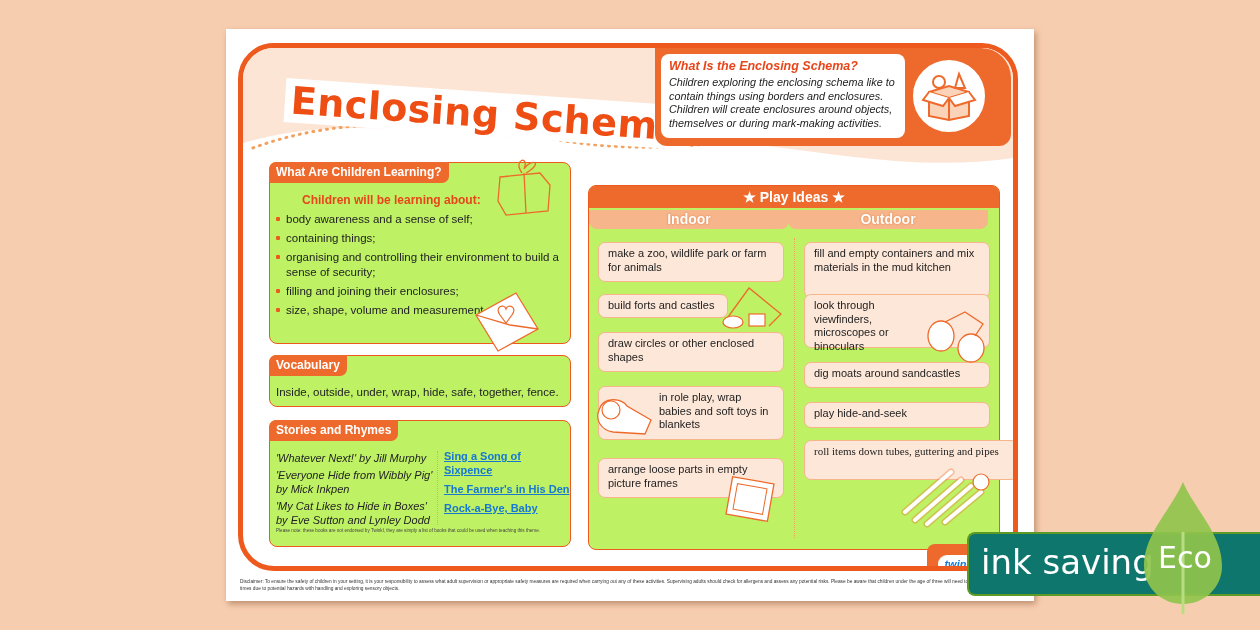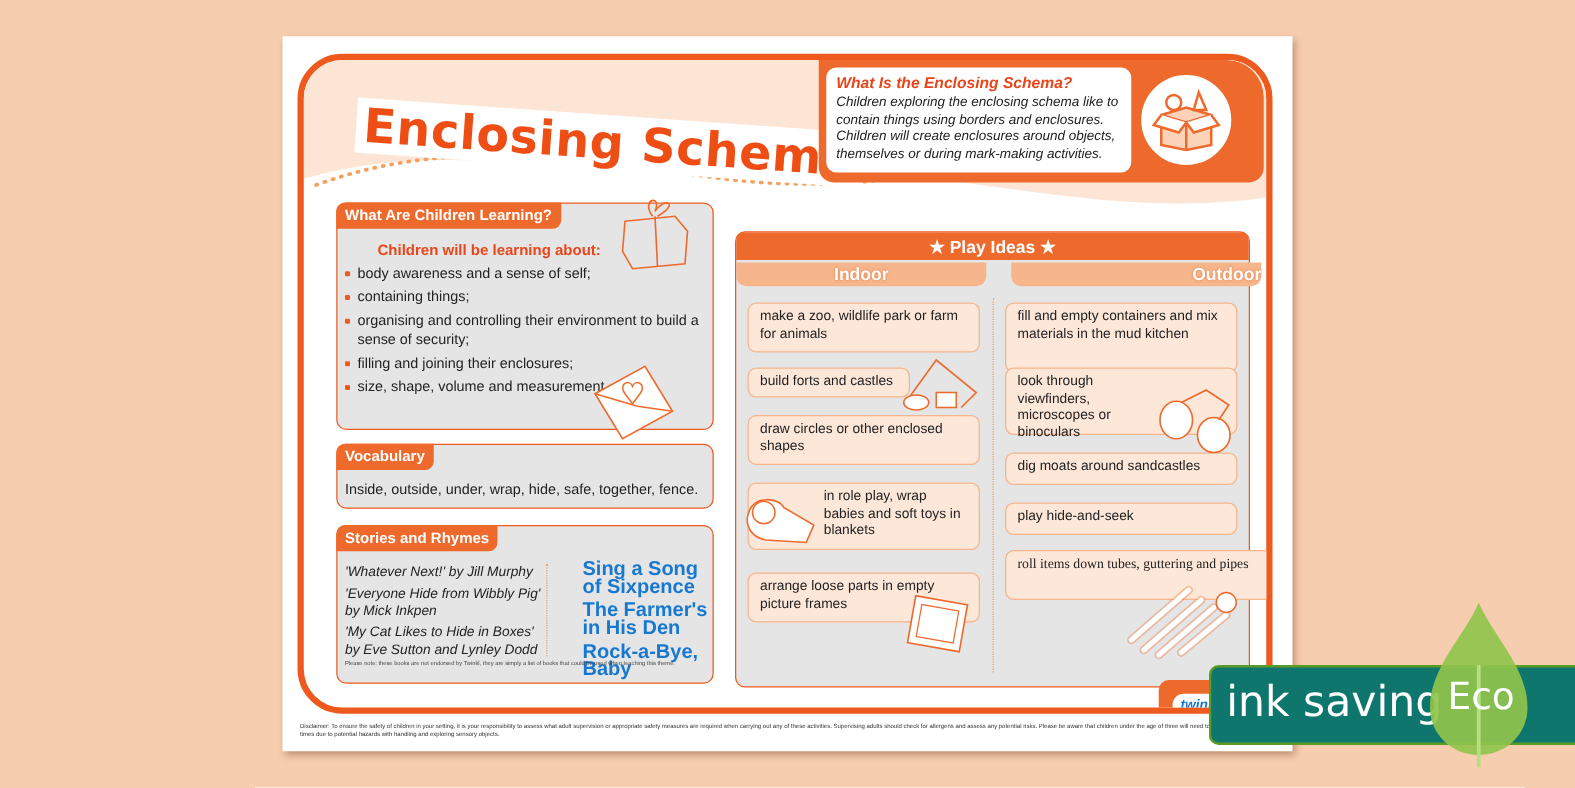--- a/index.html
+++ b/index.html
@@ -50,57 +50,57 @@
   }
   .schema-title { color: #e8461a; font-weight: bold; font-size: 12.5px; margin-bottom: 3px; }
   .schema-text { color: #222; font-size: 10.8px; line-height: 13.5px; }
   .schema-icon {
     position: absolute; right: 22px; top: 8px; width: 80px; height: 80px;
     border-radius: 50%; background: #fff;
     border: 4px solid #ee6a2c;
     display: flex; align-items: center; justify-content: center;
   }
   .panel {
-    position: absolute; background: #e5e5e5;
+    position: absolute; background: #bef264;
     border: 1.5px solid #ee5a1e; border-radius: 8px;
   }
   .panel-tab {
     position: absolute; left: -1px; top: -1px;
     background: #ee6a2c; color: #fff; font-weight: bold; font-size: 12px;
     padding: 4px 7px; border-radius: 7px 0 7px 0;
     line-height: 13px;
   }
   .learn { left: 26px; top: 114px; width: 302px; height: 182px; }
   .learn-sub { position: absolute; left: 6px; top: 30px; color: #e8461a; font-weight: bold; font-size: 12px; margin-left: 26px; }
   .learn-list { position: absolute; left: 6px; top: 49px; width: 290px; list-style: none; }
   .learn-list li { position: relative; padding-left: 10px; font-size: 11.5px; color: #222; line-height: 14.5px; margin-bottom: 4.5px; }
   .learn-list li::before { content: ""; position: absolute; left: 0; top: 5px; width: 4px; height: 4px; background: #ee5a1e; border-radius: 1px; }
   .vocab { left: 26px; top: 307px; width: 302px; height: 52px; }
   .vocab-text { position: absolute; left: 6px; top: 30px; font-size: 11.5px; color: #222; }
   .stories { left: 26px; top: 372px; width: 302px; height: 127px; }
   .stories-left { position: absolute; left: 6px; top: 30px; width: 160px; }
   .stories-left div { font-size: 11px; color: #222; line-height: 14px; margin-bottom: 3px; font-style: italic; }
   .stories-div { position: absolute; left: 167px; top: 30px; height: 74px; border-left: 1.5px dotted #f3a15e; }
   .stories-right { position: absolute; left: 174px; top: 28px; }
-  .stories-right a { display: block; color: #1778d1; font-weight: bold; font-size: 16px; line-height: 14px; margin-bottom: 5px; margin-left: 22px; }
+  .stories-right a { display: block; color: #1778d1; font-weight: bold; font-size: 11px; text-decoration: underline; line-height: 14px; margin-bottom: 5px; }
   .stories-note { position: absolute; left: 6px; top: 107px; width: 290px; font-size: 4.6px; color: #444; line-height: 6px; }
   .play { left: 345px; top: 137px; width: 412px; height: 365px; border: 1.5px solid #ee5a1e; border-radius: 8px; }
   .play-head {
     position: absolute; left: 0; top: 0; width: 100%; height: 22px;
     background: #ee6a2c; color: #fff; font-weight: bold; font-size: 14px;
     text-align: center; line-height: 22px; border-radius: 6px 6px 0 0;
   }
   .col-head {
     position: absolute; top: 24px; height: 19px;
     background: #f6b58b; color: #fff; font-weight: bold; font-size: 14px;
     text-align: center; line-height: 19px; border-radius: 0 0 8px 8px;
     text-shadow: 0 0 2px #e07436;
   }
   .col-indoor { left: 0; width: 200px; }
-  .col-outdoor { left: 220px; width: 200px; text-align: right; }
+  .col-outdoor { left: 199px; width: 200px; }
   .col-divider { position: absolute; left: 205px; top: 52px; height: 300px; border-left: 1.5px dotted #f3a15e; }
   .idea {
     position: absolute; background: #fde7d8; border: 1.2px solid #f6b58b;
     border-radius: 7px; padding: 4px 9px; font-size: 11px; color: #222; line-height: 13.5px;
   }
   .twinkl {
     position: absolute; left: 684px; top: 496px; width: 66px; height: 40px;
     background: #ee6a2c; border-radius: 8px 8px 0 0;
     display: flex; align-items: center; justify-content: center;
   }

